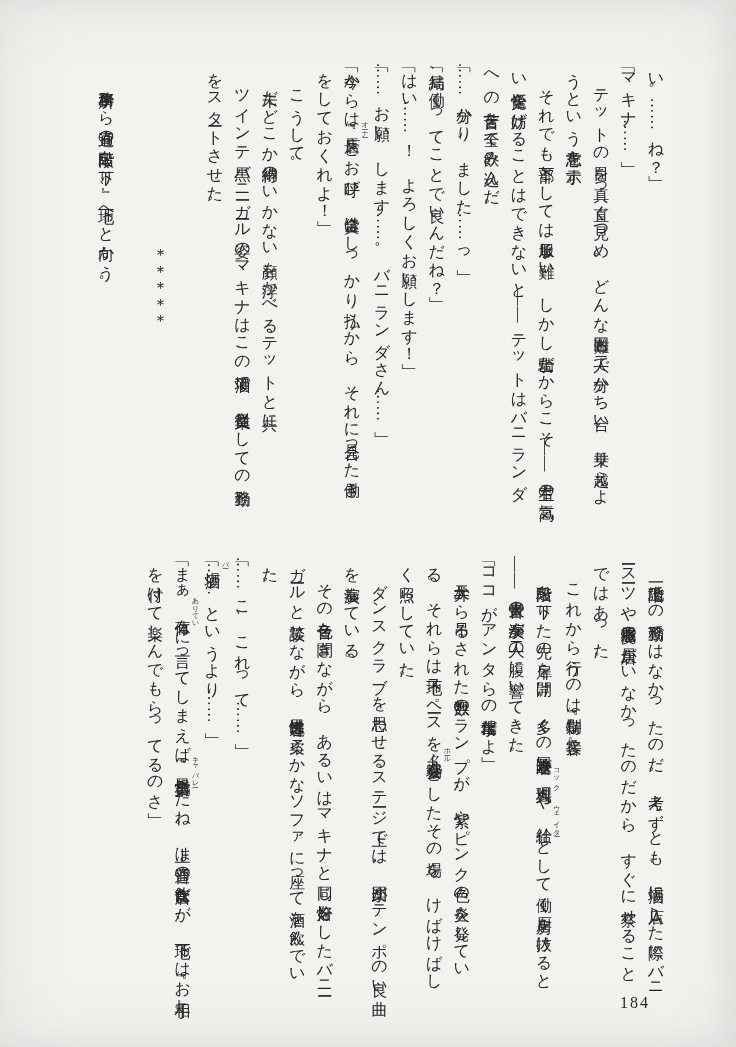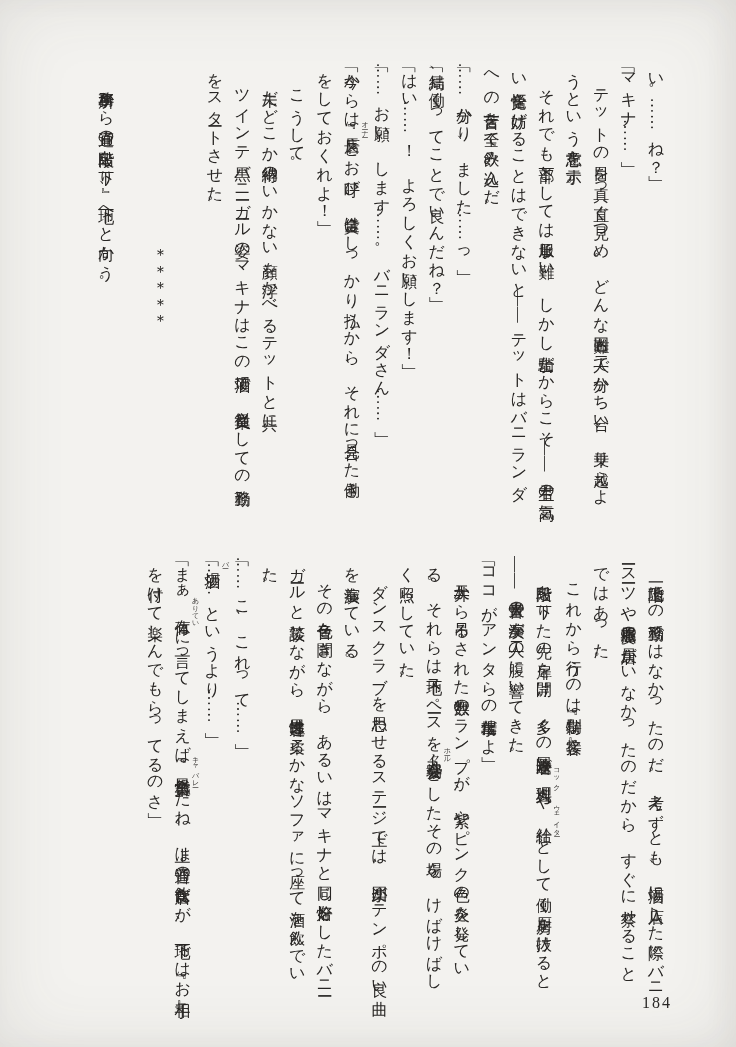--- a/index.html
+++ b/index.html
@@ -48,21 +48,21 @@
     margin-right: 27px;
   }
   ruby { ruby-align: center; }
   rt {
     font-size: 7px;
     letter-spacing: 0;
     opacity: 0.9;
   }
   .page-number {
     position: absolute;
-    left: 642px;
+    left: 620px;
     top: 994px;
     font-size: 16px;
     letter-spacing: 2px;
     color: #2a2826;
   }
 </style>
 </head>
 <body>
 
 <div class="page">

